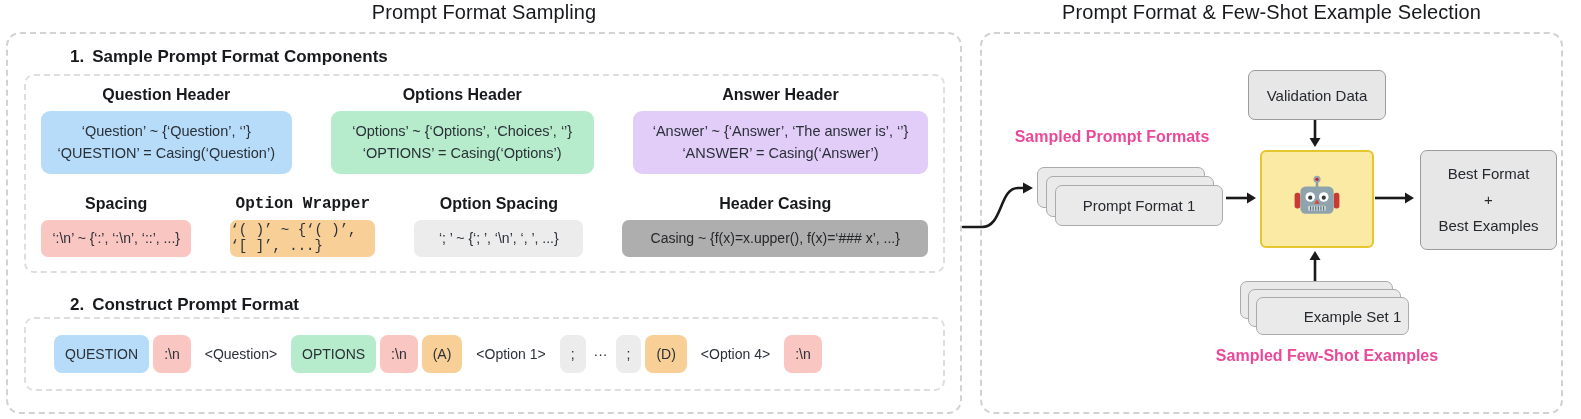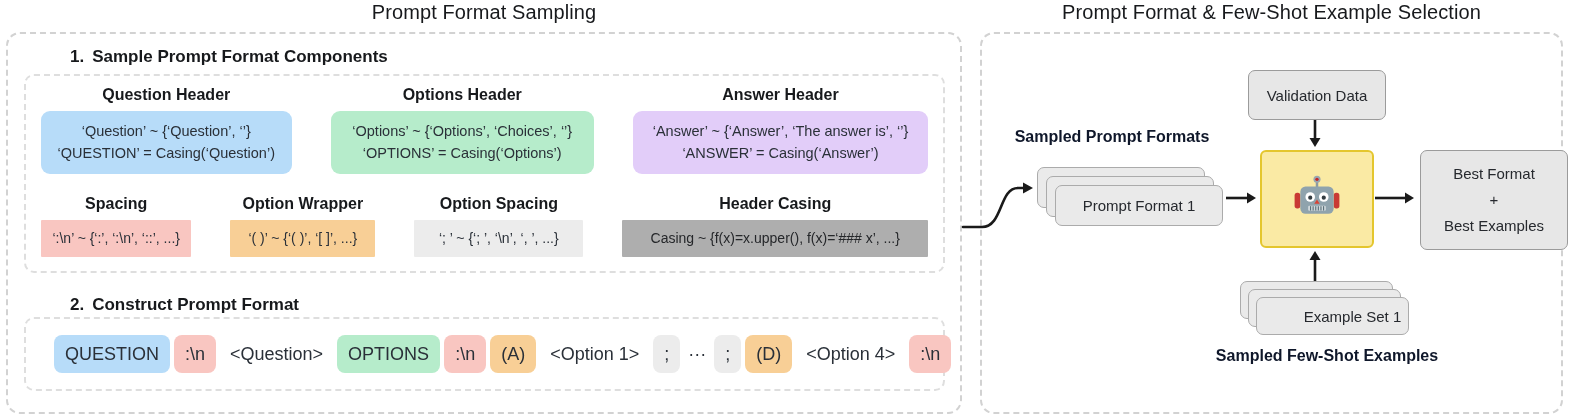--- a/index.html
+++ b/index.html
@@ -30,53 +30,53 @@
   .box2 { left:16px; top:283px; width:921px; height:74px; }
 
   .comp-row { display:flex; justify-content:space-between;gap:39px; }
   .row-bottom { margin-top:21px; }
   .comp-title { font-weight:700; font-size:16px; text-align:center; margin-bottom:7px; color:#17191c; }
   .comp-card {
     border-radius:9px; padding:9px 4px; font-size:14.5px; text-align:center;
     line-height:1.55; color:#2a3038;
   }
   .samp-chip {
-    border-radius:1px; height:37px; display:flex; align-items:center; justify-content:center;
+    border-radius:7px; height:37px; display:flex; align-items:center; justify-content:center;
     font-size:14px; color:#2a3038;
   }
   .c-blue   { background:#b7dcf9; }
   .c-green  { background:#b6eccb; }
   .c-purple { background:#e2cdf9; }
   .c-pink   { background:#f9c6c1; }
   .c-orange { background:#f8cf96; }
   .c-lgray  { background:#ececec; }
   .c-dgray  { background:#aeaeae; color:#25272a; }
 
   .col-q { width:270px; } .col-o { width:284px; } .col-a { width:318px; }
-  .col-sp { width:160px; } .col-ow { width:154px; } .col-os { width:180px; } .col-hc { width:325px; }
+  .col-sp { width:160px; } .col-ow { width:154px;font-family:Liberation Mono, monospace; } .col-os { width:180px; } .col-hc { width:325px; }
 
   .chip-row {
     display:flex; align-items:center; height:100%; padding-left:28px; gap:4px; white-space:nowrap;
   }
   .chip {
     height:38px; display:flex; align-items:center; padding:0 11px;
-    border-radius:8px; font-size:18px; color:#2a3038;
+    border-radius:8px; font-size:14px; color:#2a3038;
   }
   .chip.plain { background:none; padding:0 2px; margin:0 8px; color:#2a3038; }
   .chip.plain.dots { margin:0 2px; }
 
   .gbox {
     position:absolute; background:#e7e7e7; border:1.5px solid #9b9b9b; border-radius:7px;
     display:flex; flex-direction:column; align-items:center; justify-content:center;
     font-size:15px; color:#26292e; text-align:center;
   }
   .validation-box { left:266px; top:36px; width:138px; height:50px; }
-  .best-box { left:438px; top:116px; width:148px; height:100px; line-height:1.75; }
-
-  .bold-label { position:absolute; font-size:16px; font-weight:700; color:#0f172a; text-align:center; }
+  .best-box { left:438px; top:116px; width:137px; height:100px; line-height:1.75; }
+
+  .bold-label { position:absolute; font-size:16px; font-weight:700; color:#ec4899; text-align:center; }
   .formats-label { left:5px; top:94px; width:250px; }
   .fewshot-label { left:200px; top:313px; width:290px; }
 
   .stack { position:absolute; }
   .prompt-stack { left:55px; top:133px; width:186px; height:59px; }
   .example-stack { left:258px; top:247px; width:169px; height:54px; }
   .card {
     position:absolute; background:#eaeaea; border:1.5px solid #ababab; border-radius:7px;
   }
   .prompt-stack .card { width:168px; height:41px; }

